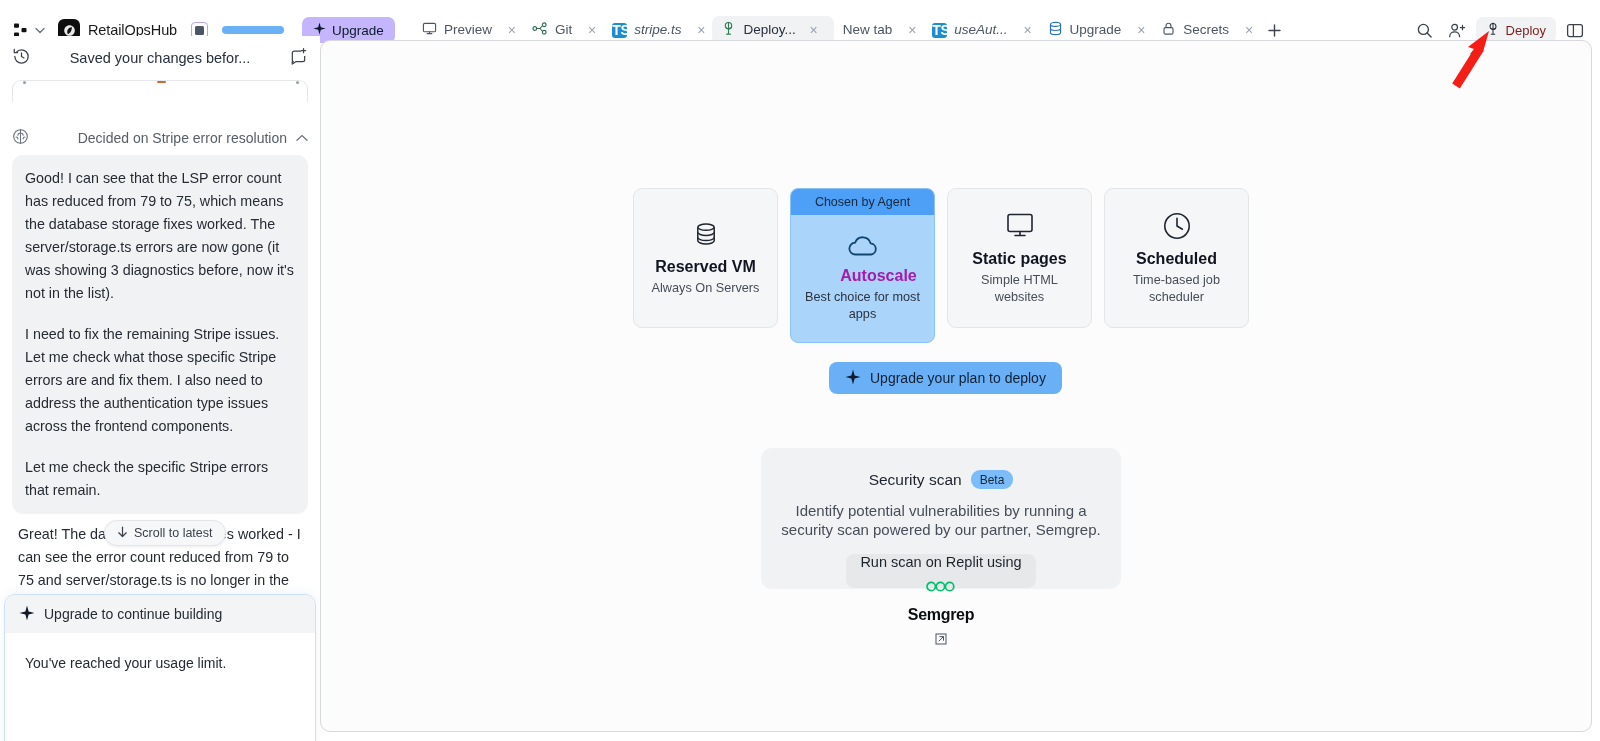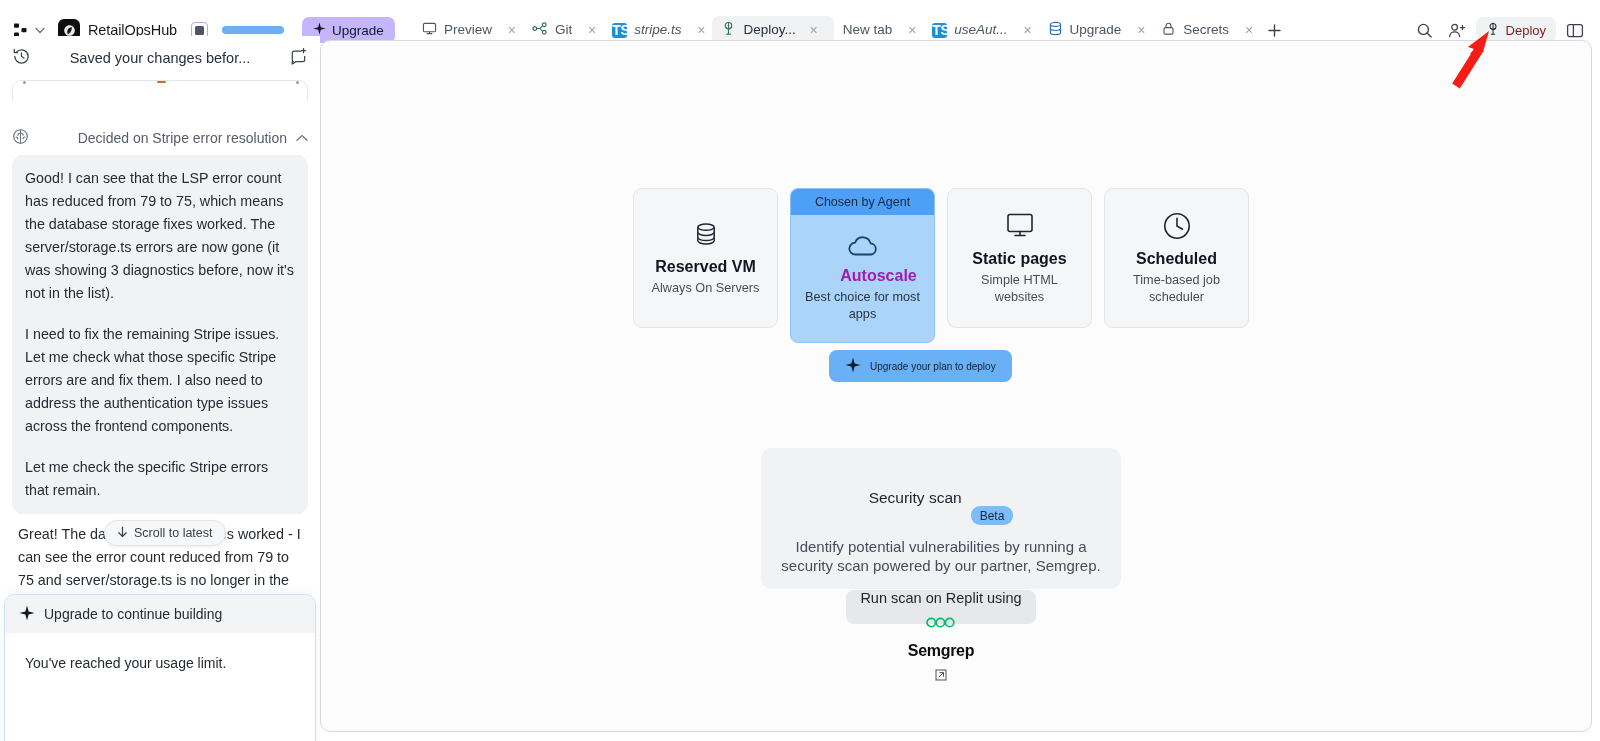--- a/index.html
+++ b/index.html
@@ -186,36 +186,36 @@
   }
   .dcard.selected .sel-inner {
     flex: 1; display: flex; flex-direction: column; align-items: center; justify-content: center;
     padding: 0 12px; width: 100%;
   }
   .dcard.selected .dc-icon { color: #11446e; }
   .dcard.selected .dc-title { color: #a21caf; margin-left: 32px; }
   .dcard.selected .dc-sub { color: #2b3340; }
 
   .upgrade-deploy {
-    position: absolute; left: 508px; top: 309px;
+    position: absolute; left: 508px; top: 321px;
     height: 32px; padding: 0 16px; border-radius: 8px; background: #69b0f7;
-    color: #122033; font-size: 10px; display: flex; align-items: center; gap: 9px;
+    color: #122033; font-size: 14px; display: flex; align-items: center; gap: 9px;
     cursor: pointer;
   }
 
   .secscan {
     position: absolute; left: 440px; top: 407px; width: 360px; height: 141px;
     background: #f1f2f4; border-radius: 11px;
     display: flex; flex-direction: column; align-items: center; padding-top: 22px;
   }
   .secscan-title-row { display: flex; align-items: center; gap: 9px; }
   .secscan-title { font-size: 15.5px; color: #1d232d; }
   .beta-chip {
     background: #7cbcf8; color: #14263a; font-size: 12px;
-    padding: 2.5px 9px; border-radius: 9px; margin-top: 36px;
+    padding: 2.5px 9px; border-radius: 9px;
   }
   .secscan-desc {
     margin-top: 12px; width: 326px; text-align: center;
     font-size: 15px; line-height: 19px; color: #474d58;
   }
   .secscan-btn {
     margin-top: 15px; height: 34px; padding: 0 14px; border-radius: 8px;
     background: #e7e8ea; display: flex; align-items: center; gap: 9px; cursor: pointer; flex-direction: column;
   }
   .secscan-btn .ssb-text { font-size: 14.5px; color: #1d232d; }

